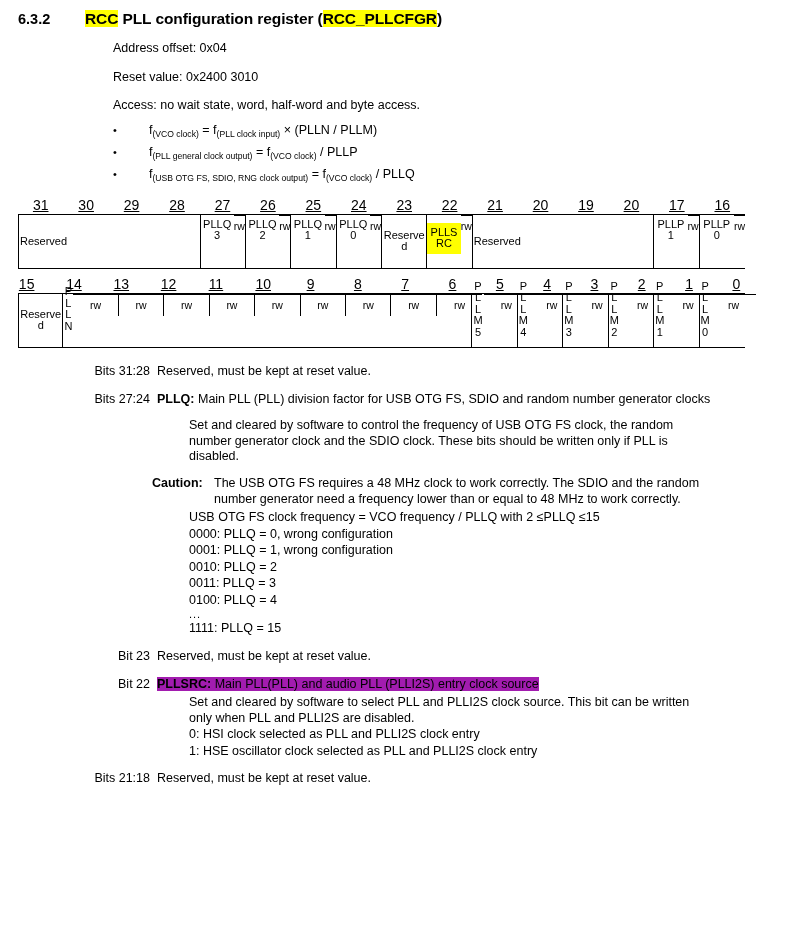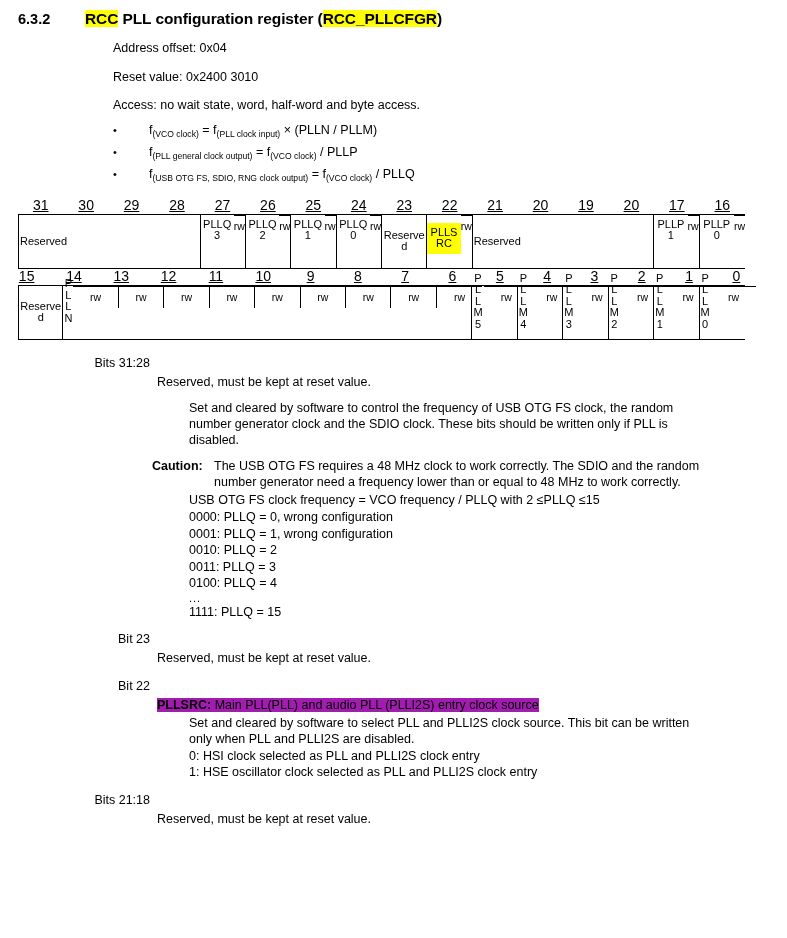--- a/index.html
+++ b/index.html
@@ -100,37 +100,37 @@
   .rname.hlcell { background: #ffff00; margin-top: 8px; }
   .rw {
     height: 22px;
     border-top: 1px solid #000;
     display: flex;
     align-items: center;
     justify-content: center;
     font-size: 10.5px;
     box-sizing: border-box;
   }
-  .reg-row2 { margin-top: 0; gap: 30px; }
+  .reg-row2 { margin-top: 8px; gap: 30px; }
 
   
   .bits-area { margin-top: 16px; padding-right: 42px; }
   .bitrow {
     display: flex;
     margin-top: 12px;
     line-height: 1.27;
   }
   .bitlabel {
     flex: 0 0 auto;
     text-align: right;
     padding-right: 7px;
     white-space: nowrap;
   }
   .bitlabel.w1 { width: 150px; }
-  .bitdesc { flex: 1 1 auto; margin-top: 19px; }
+  .bitdesc { flex: 1 1 auto; }
   b.term { font-weight: bold; }
 
   .indent1 { margin-left: 189px; margin-top: 10px; line-height: 1.27; padding-right: 42px; }
   .indent1.tight { margin-top: 2px; }
   .caution-row {
     display: flex;
     margin-left: 152px;
     margin-top: 11px;
     padding-right: 42px;
     line-height: 1.27;
@@ -305,20 +305,24 @@
     </div>
 </div>
 
 <div class="bits-area">
 
   <div class="bitrow">
     <div class="bitlabel w1">Bits 31:28</div>
     <div class="bitdesc">Reserved, must be kept at reset value.</div>
   </div>
 
+  <div class="bitrow">
+    <div class="bitlabel w1">Bits 27:24</div>
+    <div class="bitdesc"><b class="term">PLLQ:</b><span> Main PLL (PLL) division factor for USB OTG FS, SDIO and random number generator clocks</span></div>
+  </div>
 
   <div class="indent1">Set and cleared by software to control the frequency of USB OTG FS clock, the random number generator clock and the SDIO clock. These bits should be written only if PLL is disabled.</div>
 
   <div class="caution-row">
     <div class="caution-label">Caution:</div>
     <div class="caution-text">The USB OTG FS requires a 48 MHz clock to work correctly. The SDIO and the random number generator need a frequency lower than or equal to 48 MHz to work correctly.</div>
   </div>
 
   <div class="indent1 tight">USB OTG FS clock frequency = VCO frequency / PLLQ with 2 ≤PLLQ ≤15</div>
   <div id="pllq-values">

